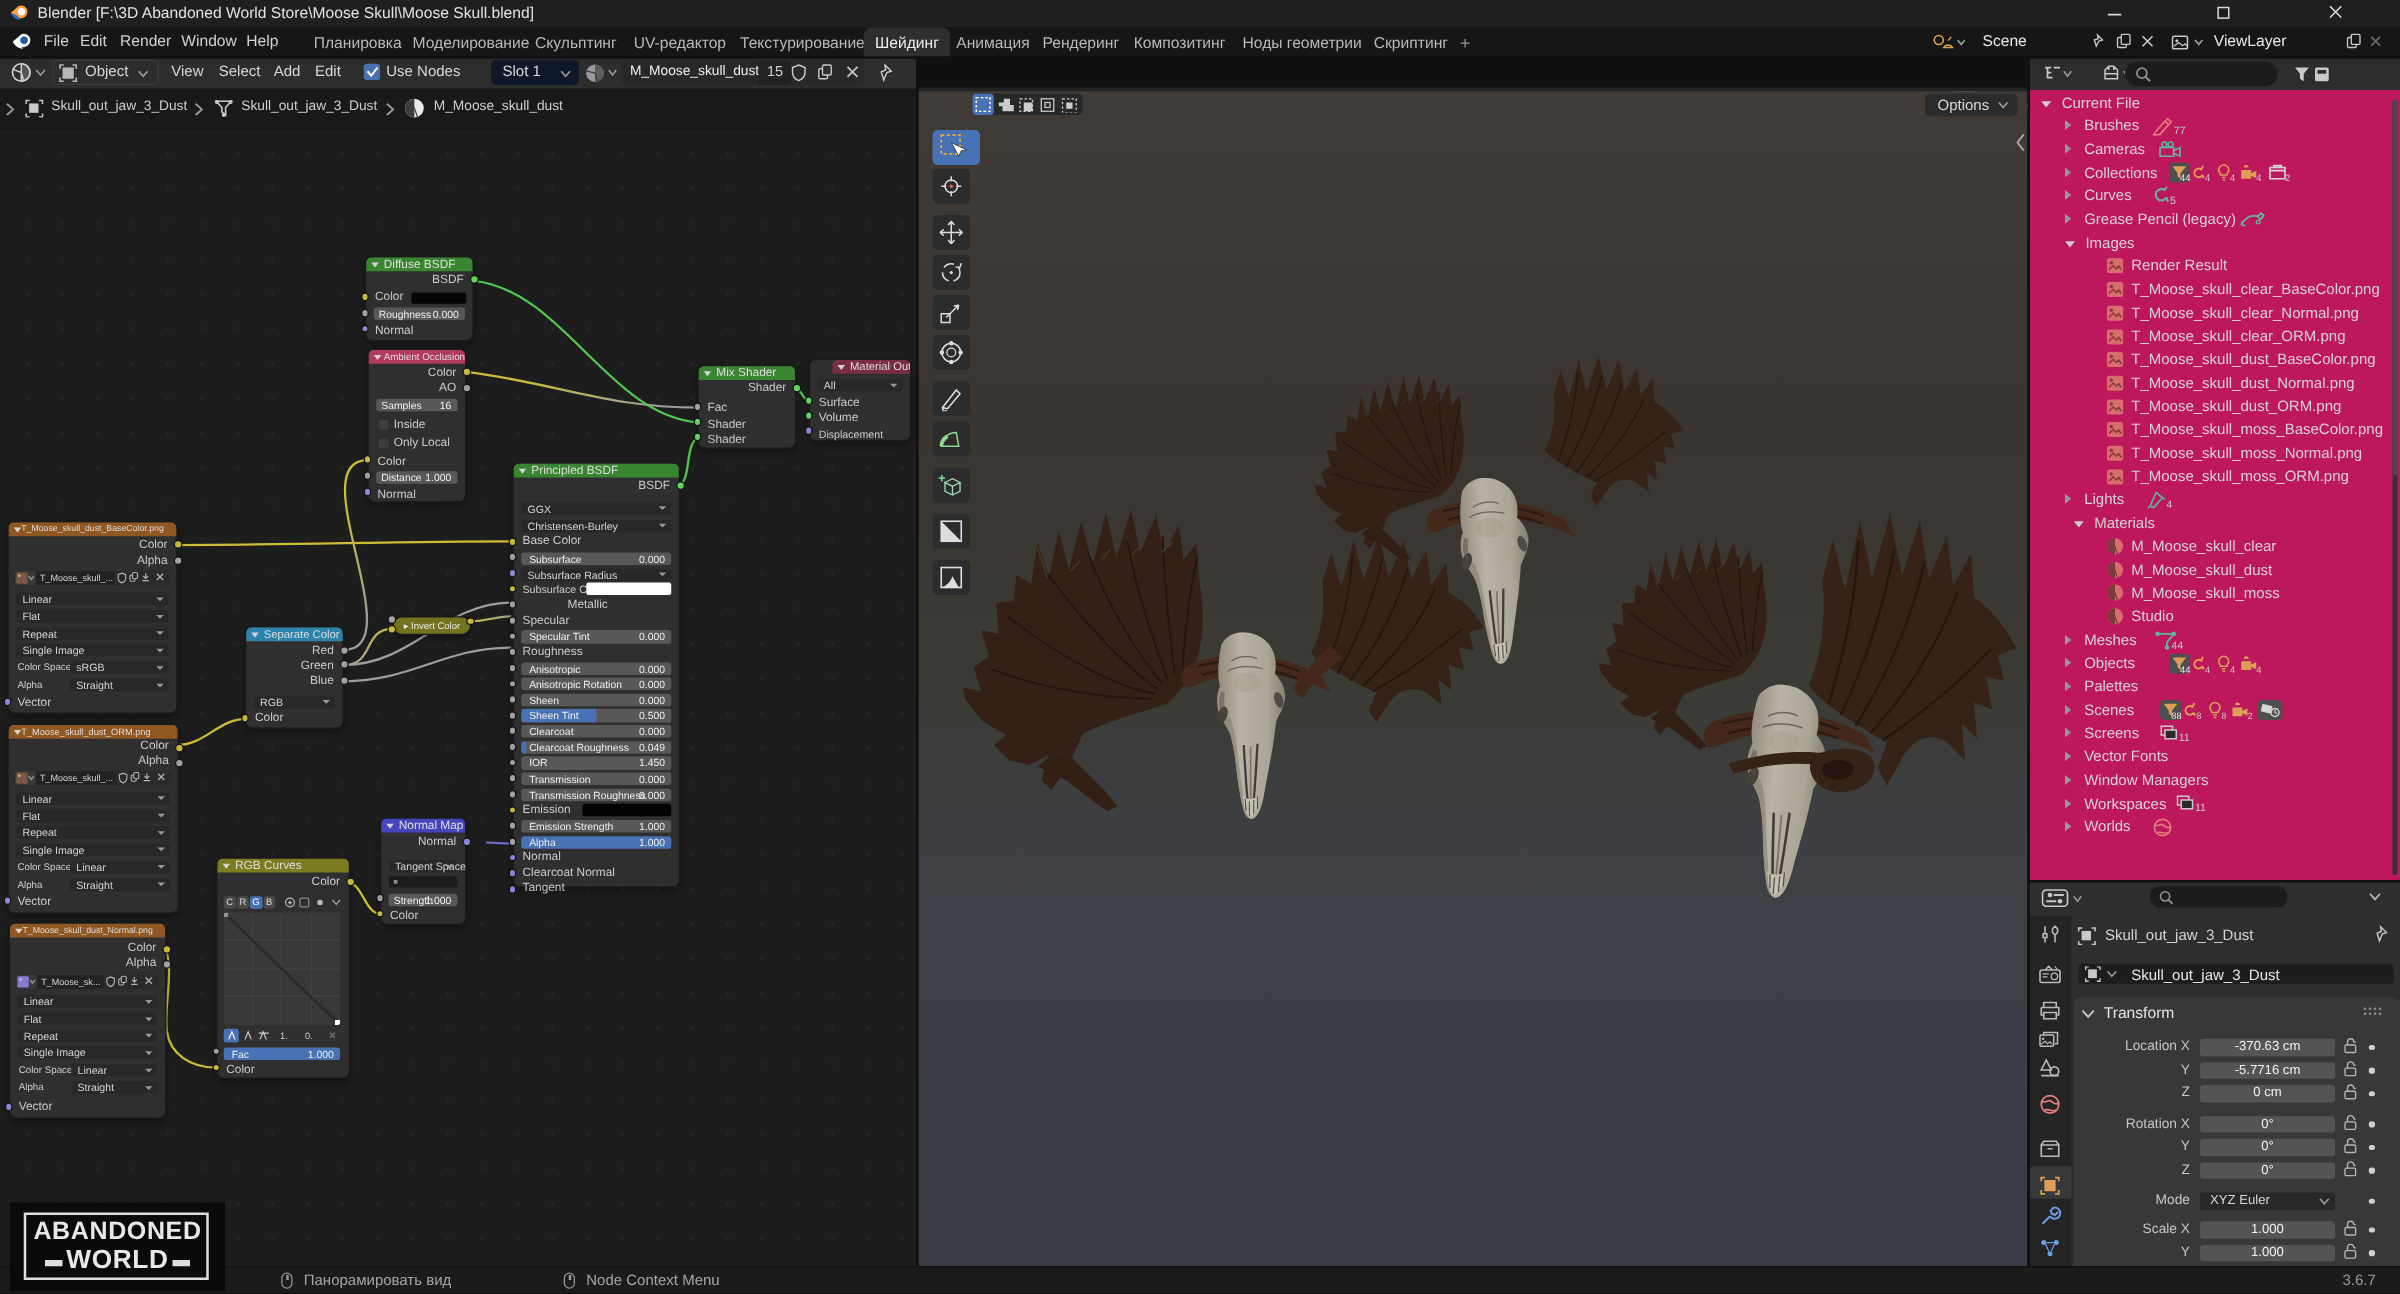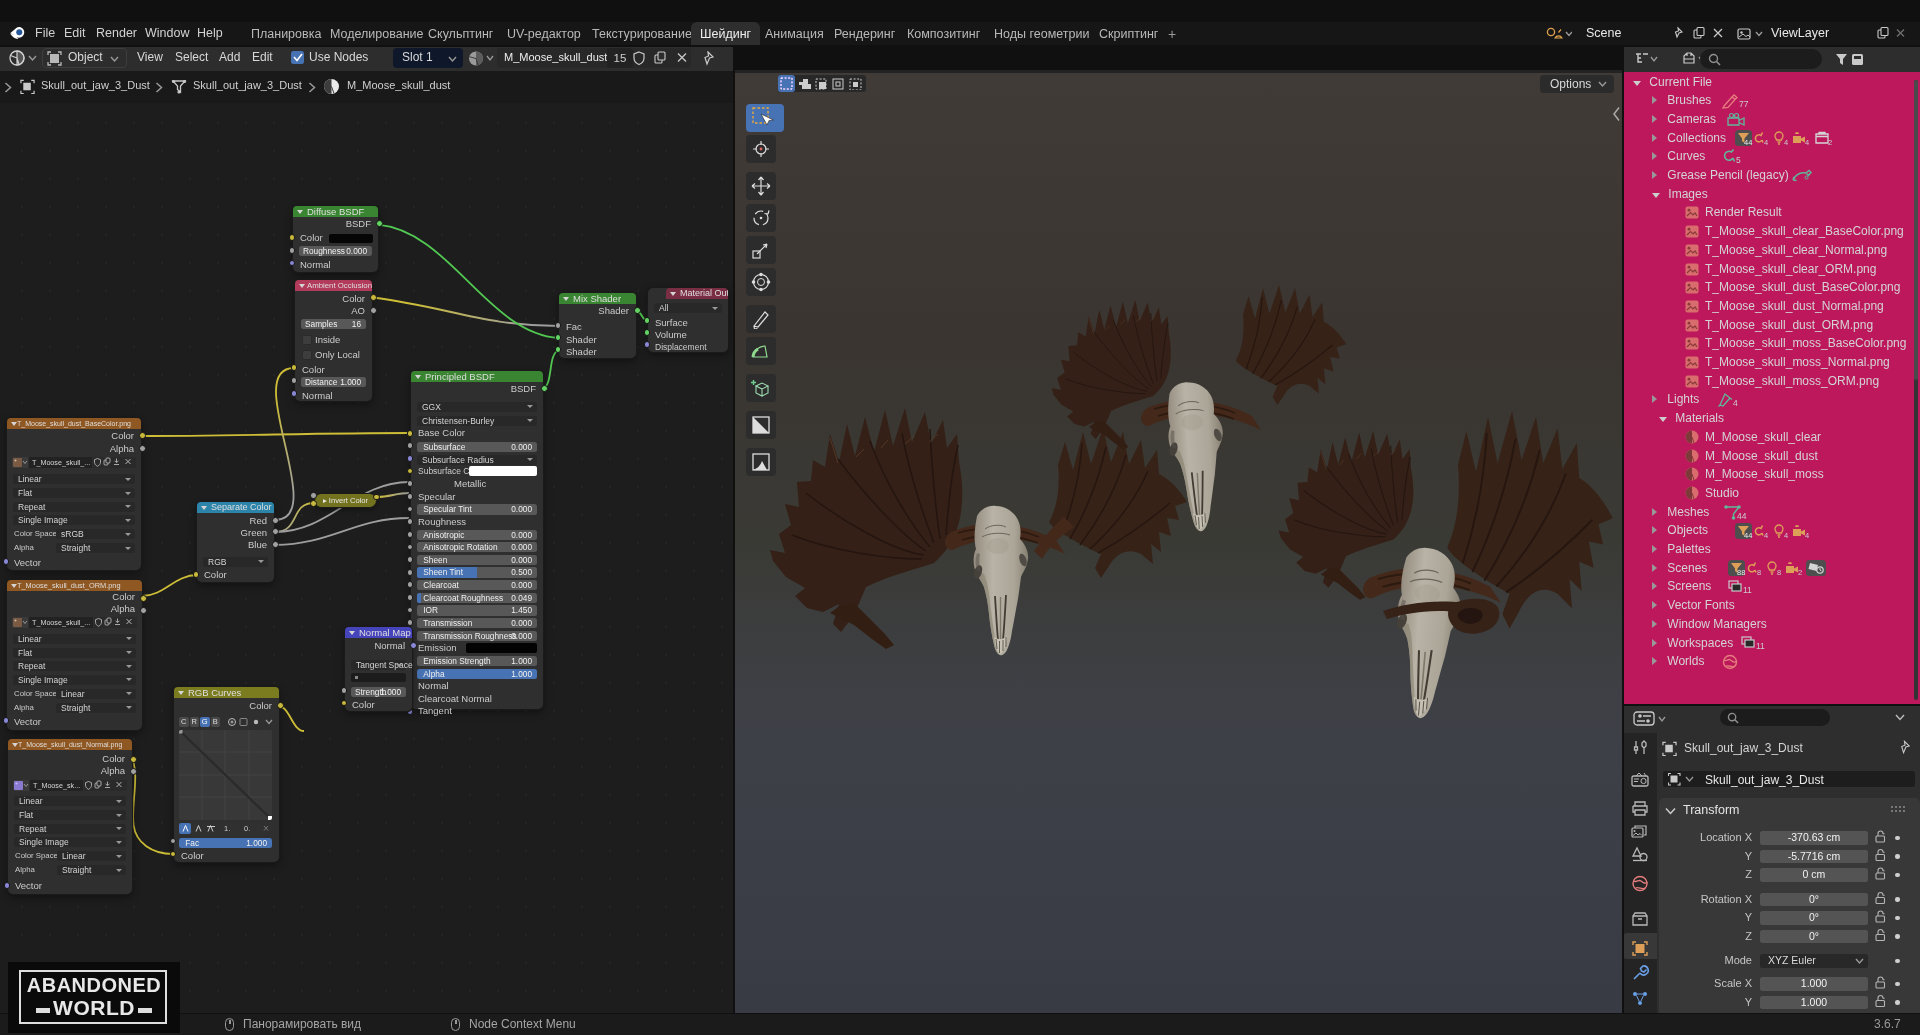--- a/index.html
+++ b/index.html
@@ -50,20 +50,33 @@
 .adot{position:absolute;left:272px;width:4.5px;height:4.5px;border-radius:50%;background:#cfcfcf;}
 
 #statusbar{position:absolute;left:0;top:1013px;width:1920px;height:22px;background:#1b1b1b;color:#a5a5a5;font-size:12px;border-top:1px solid #101010;}
 .mouse{position:absolute;width:9px;height:13px;border:1px solid #9a9a9a;border-radius:4.5px;}
 .mouse:before{content:"";position:absolute;left:3.2px;top:1px;width:1.4px;height:4px;background:#9a9a9a;}
 .vline{position:absolute;background:#101010;}
 </style></head>
 <body>
 <div id="root">
 
+<div id="titlebar">
+ <svg class="abs" style="left:7px;top:3px;" width="17" height="16" viewBox="0 0 20 18">
+  <path d="M2 8 L9 2 C11 0.5 14 1 16 3 C18.5 5.5 18 10 15 12 C12.5 14 8.5 13.5 7 11 L2 8 Z" fill="#ff9f3e"></path>
+  <circle cx="12" cy="7" r="3.4" fill="#fff"></circle>
+        <path d="M1.5 8.2 C4 12.5 8 15 11 14.5 L7.5 10.5 Z" fill="#2a6fd0"></path>
+ </svg>
+ <span class="abs" style="left:30px;top:3px;">Blender [F:\3D Abandoned World Store\Moose Skull\Moose Skull.blend]</span>
+ <svg class="abs" style="left:1686px;top:4px;" width="220" height="14" viewBox="0 0 220 14">
+  <rect x="0" y="7" width="11" height="1.4" fill="#d8d8d8"></rect>
+  <rect x="88.5" y="2" width="8.5" height="8.5" fill="none" stroke="#d8d8d8" stroke-width="1.2"></rect>
+  <path d="M178 1 L187 10 M187 1 L178 10" stroke="#d8d8d8" stroke-width="1.3"></path>
+ </svg>
+</div>
 <div id="topbar">
  <svg class="abs" style="left:8px;top:4px;" width="19" height="16" viewBox="0 0 20 18">
   <path d="M2 8 L9 2 C11 0.5 14 1 16 3 C18.5 5.5 18 10 15 12 C12.5 14 8.5 13.5 7 11 L2 8 Z" fill="#fff"></path>
   <circle cx="12" cy="7" r="3.4" fill="#285a9b"></circle>
         <path d="M1.5 8.2 C4 12.5 8 15 11 14.5 L7.5 10.5 Z" fill="#fff"></path>
  </svg>
  <span class="menuitem" style="left:35px;">File</span>
  <span class="menuitem" style="left:64px;">Edit</span>
  <span class="menuitem" style="left:96px;">Render</span>
  <span class="menuitem" style="left:145px;">Window</span>
@@ -658,21 +671,21 @@
             <span class="lab">&nbsp;Fac</span>
             <span class="val">1.000</span>
           </span>
         </div>
  <div class="r" style="top:162.5px;">Color</div>
  <span class="so sy" style="right:-4.5px;top:15.2px;"></span>
  <span class="so sg" style="left:-4.5px;top:150.7px;"></span>
  <span class="so sy" style="left:-4.5px;top:163.7px;"></span>
 </div>
 
-<div class="node" style="left:305px;top:524px;width:67px;height:84px;margin-left:40px;">
+<div class="node" style="left:305px;top:552px;width:67px;height:84px;">
  <div class="nh" style="background:#4644bb;">Normal Map</div>
  <div class="r" style="top:13px;text-align:right;">Normal</div>
  <div class="r" style="top:32px;">
           <span class="dd" style="font-size:8.5px;">Tangent Space</span>
         </div>
  <div class="abs" style="left:6px;top:45.5px;right:6px;height:9.5px;background:#1c1c1c;border-radius:2px;">
           <span class="abs" style="left:4px;top:3.5px;width:3px;height:3px;background:#888;"></span>
         </div>
  <div class="r" style="top:58.5px;">
           <span class="sl">

